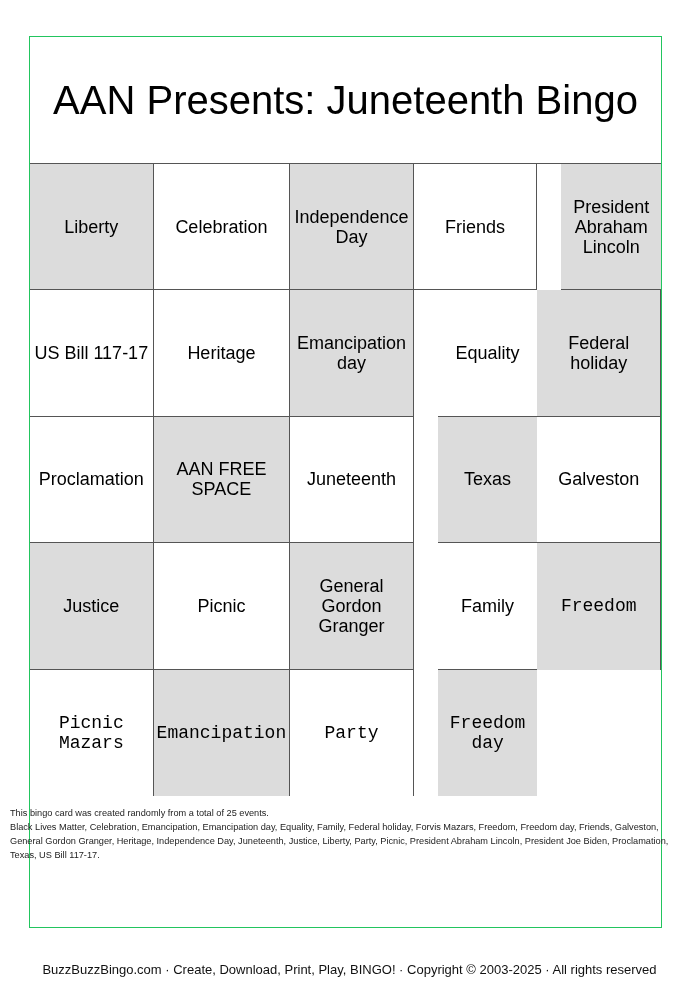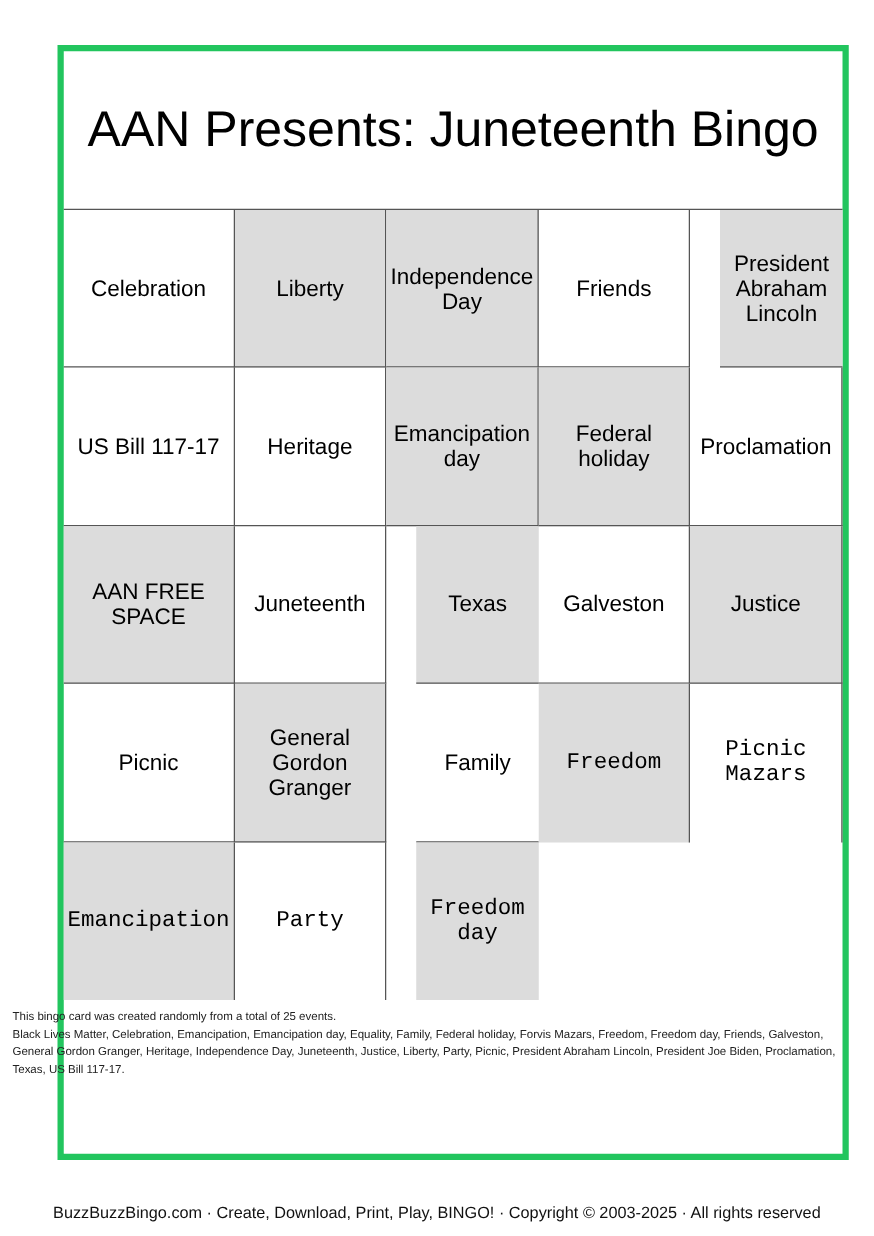--- a/index.html
+++ b/index.html
@@ -1,41 +1,42 @@
 <!DOCTYPE html>
 <html><head>
 <meta charset="utf-8">
 <style>
   html, body { margin: 0; padding: 0; background: #ffffff; }
   body { width: 699px; height: 989px; position: relative; font-family: "Liberation Sans", sans-serif; color: #000; overflow: hidden; }
-  .card { position: absolute; left: 46px; top: 36px; width: 633px; height: 892px; box-sizing: border-box; border: 5px solid #22c55e; }
+  .card { position: absolute; left: 29px; top: 36px; width: 633px; height: 892px; box-sizing: border-box; border: 1px solid #22c55e; }
   .title { height: 127px; display: flex; align-items: center; justify-content: center; font-size: 40px; border-bottom: 1px solid #555; box-sizing: border-box; white-space: nowrap; }
   .grid { display: grid; grid-template-columns: repeat(5, 1fr); grid-template-rows: repeat(5, 1fr); height: 632px; }
   .cell { display: flex; align-items: center; justify-content: center; text-align: center; font-size: 18px; line-height: 20px; box-sizing: border-box; border-right: 1px solid #555; border-bottom: 1px solid #555; padding: 0 3px; }
   .cell.c4 { border-right: none; margin-left: 24px; }
   .cell.r4 { border-bottom: none; font-family: Liberation Mono, monospace; }
   .cell.shaded { background: #dcdcdc; }
   .note { position: absolute; left: 10px; top: 806px; width: 682px; font-size: 9.2px; line-height: 14px; color: #222; }
   .footer { position: absolute; left: 0; top: 962px; width: 699px; text-align: center; font-size: 13px; color: #111; }
 </style>
 </head>
 <body>
 
 <div class="card">
   <div class="title">AAN Presents: Juneteenth Bingo</div>
   <div class="grid">
+    <div class="cell shaded r0 c0">Liberty</div>
     <div class="cell r0 c1">Celebration</div>
-    <div class="cell shaded r0 c0">Liberty</div>
     <div class="cell shaded r0 c2">Independence Day</div>
     <div class="cell r0 c3">Friends</div>
     <div class="cell shaded r0 c4">President Abraham Lincoln</div>
 
     <div class="cell r1 c0">US Bill 117-17</div>
     <div class="cell r1 c2">Heritage</div>
     <div class="cell shaded r1 c3">Emancipation day</div>
+    <div class="cell r1 c4">Equality</div>
 
     <div class="cell shaded r2 c0">Federal holiday</div>
     <div class="cell r2 c1">Proclamation</div>
     <div class="cell shaded r2 c2">AAN FREE SPACE</div>
     <div class="cell r2 c3">Juneteenth</div>
     <div class="cell shaded r2 c4">Texas</div>
 
     <div class="cell r3 c0">Galveston</div>
     <div class="cell shaded r3 c1">Justice</div>
     <div class="cell r3 c2">Picnic</div>

